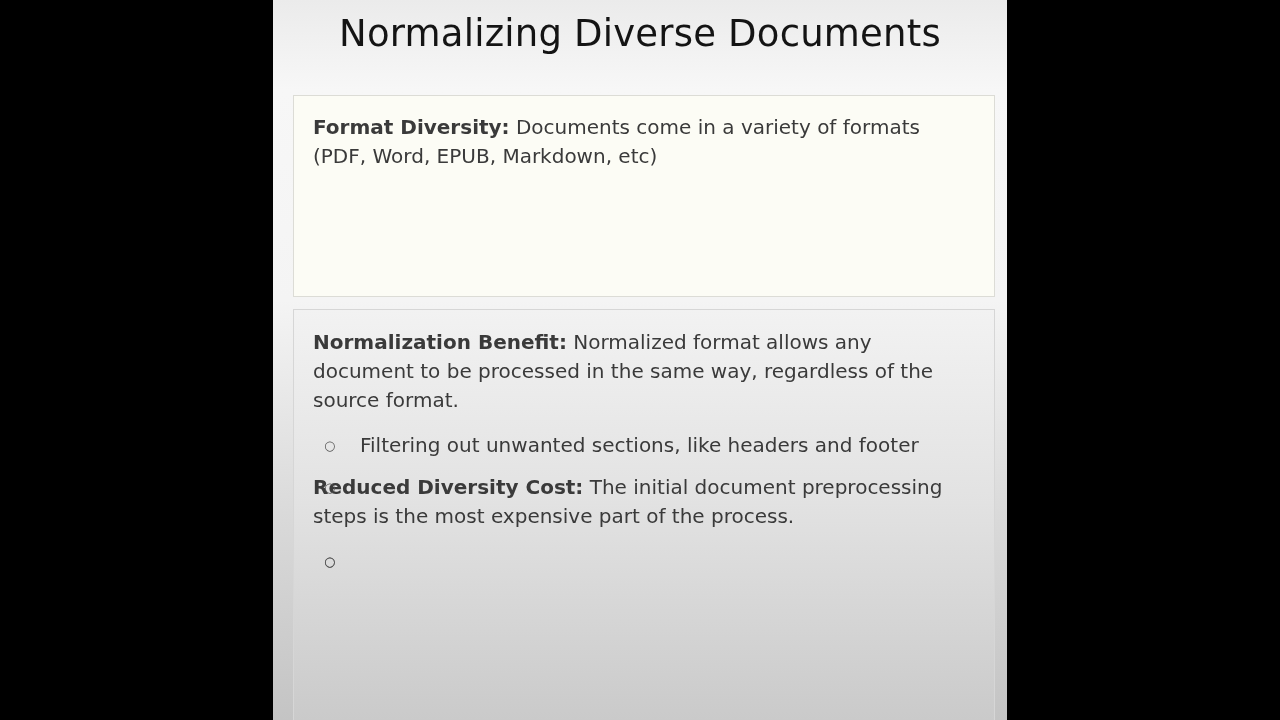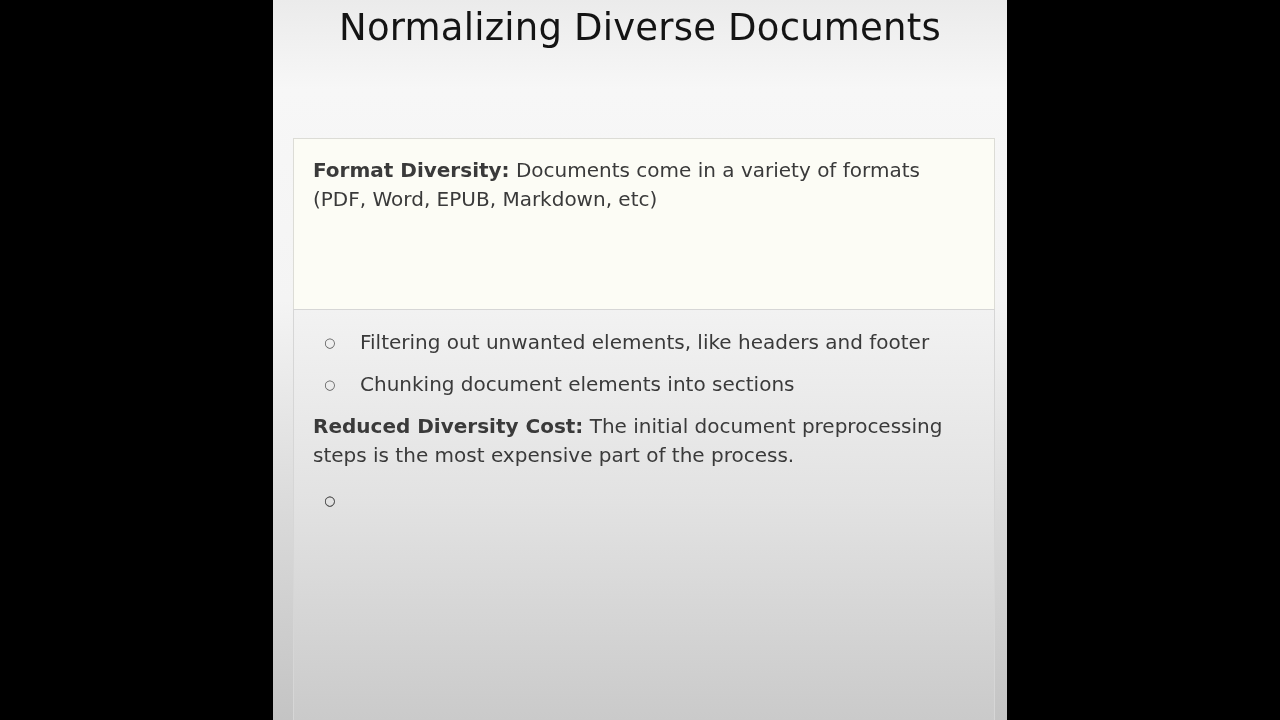--- a/index.html
+++ b/index.html
@@ -8,36 +8,36 @@
     background:#000;
     font-family:"DejaVu Sans", sans-serif;
     position:relative;
   }
   .slide {
     position:absolute; left:273px; top:0; width:734px; height:720px;
     background:linear-gradient(to bottom, #ebebeb 0px, #f7f7f7 90px, #f4f4f4 300px, #d9d9d9 520px, #c4c4c4 720px);
     overflow:hidden;
   }
   .title {
-    position:absolute; left:0; right:0; top:6px;
+    position:absolute; left:0; right:0; top:12px;
     text-align:center;
     font-family:"DejaVu Sans", sans-serif;
     font-weight:normal;
     font-size:37px; letter-spacing:0.2px;
     color:#141414;
   }
   .card {
     position:absolute; left:20px; width:702px;
     box-sizing:border-box;
     border:1px solid #dcdcd6;
     padding:0 18px 0 19px;
     color:#3a3a3a;
     font-size:20px; line-height:29px;
   }
-  .card1 { top:95px; height:202px; background:#fcfcf5; padding-top:17px;margin-top:43px; }
+  .card1 { top:95px; height:202px; background:#fcfcf5; padding-top:17px; }
   .card2 {
     top:309px; height:430px; padding-top:18px;
     background:linear-gradient(to bottom, #f2f2f2 0%, #e2e2e2 45%, #c8c8c8 100%);
     border-color:#d6d6d6;
   }
   p { margin:0 0 16px 0; }
   b { font-weight:bold; color:#3a3a3a; }
   ul { list-style:none; margin:0 0 10px 0; padding:0; }
   li { position:relative; padding-left:47px; margin-bottom:13px; }
   li .bullet {
@@ -49,23 +49,24 @@
 <body>
 
 <div class="slide">
   <div class="title">Normalizing Diverse Documents</div>
 
   <div class="card card1">
     <p><b>Format Diversity:</b><span> Documents come in a variety of formats (PDF, Word, EPUB, Markdown, etc)</span></p>
   </div>
 
   <div class="card card2">
+    <p><b>Normalization Benefit:</b><span> Normalized format allows any document to be processed in the same way, regardless of the source format.</span></p>
     <ul>
-      <li><span class="bullet">○</span><span>Filtering out unwanted elements, like headers and footer</span></li>
-      <li><span class="bullet">○</span><span>Chunking document elements into sections</span></li>
+      <li><span class="bullet">○</span><span>Filtering out unwanted sections, like headers and footer</span></li>
+      <li><span class="bullet">○</span></li>
     </ul>
     <p><b>Reduced Diversity Cost:</b><span> The initial document preprocessing steps is the most expensive part of the process.</span></p>
     <ul>
       <li><span class="bullet">○</span></li>
       <li><span class="bullet">○</span></li>
     </ul>
   </div>
 </div>
 
 </body></html>

